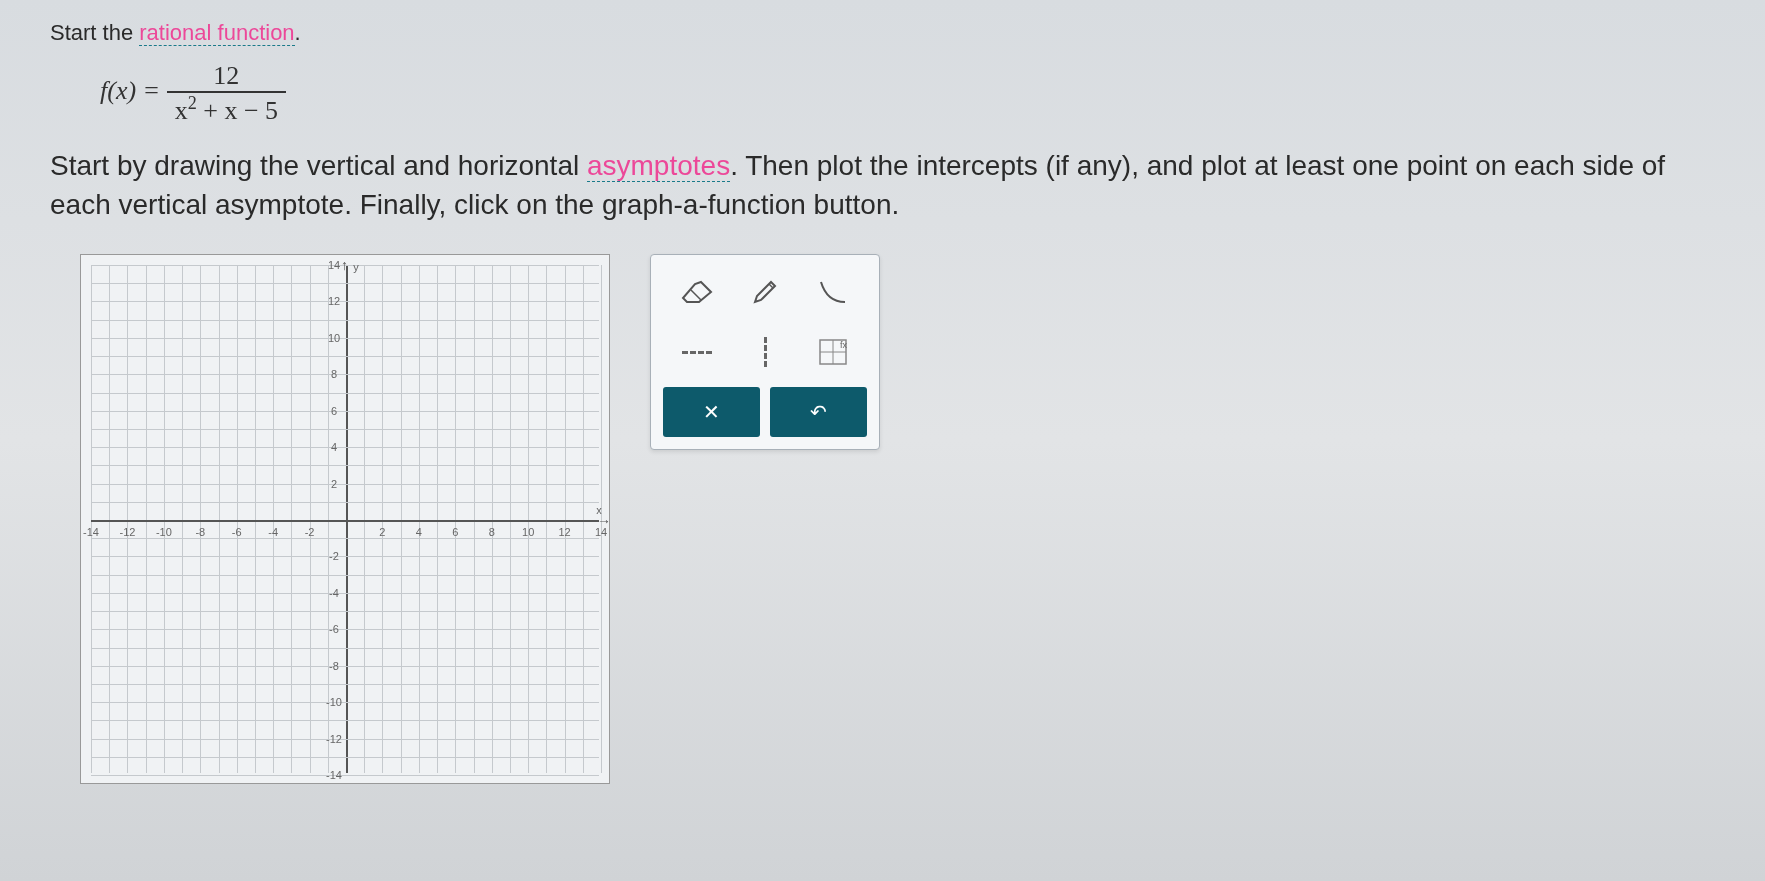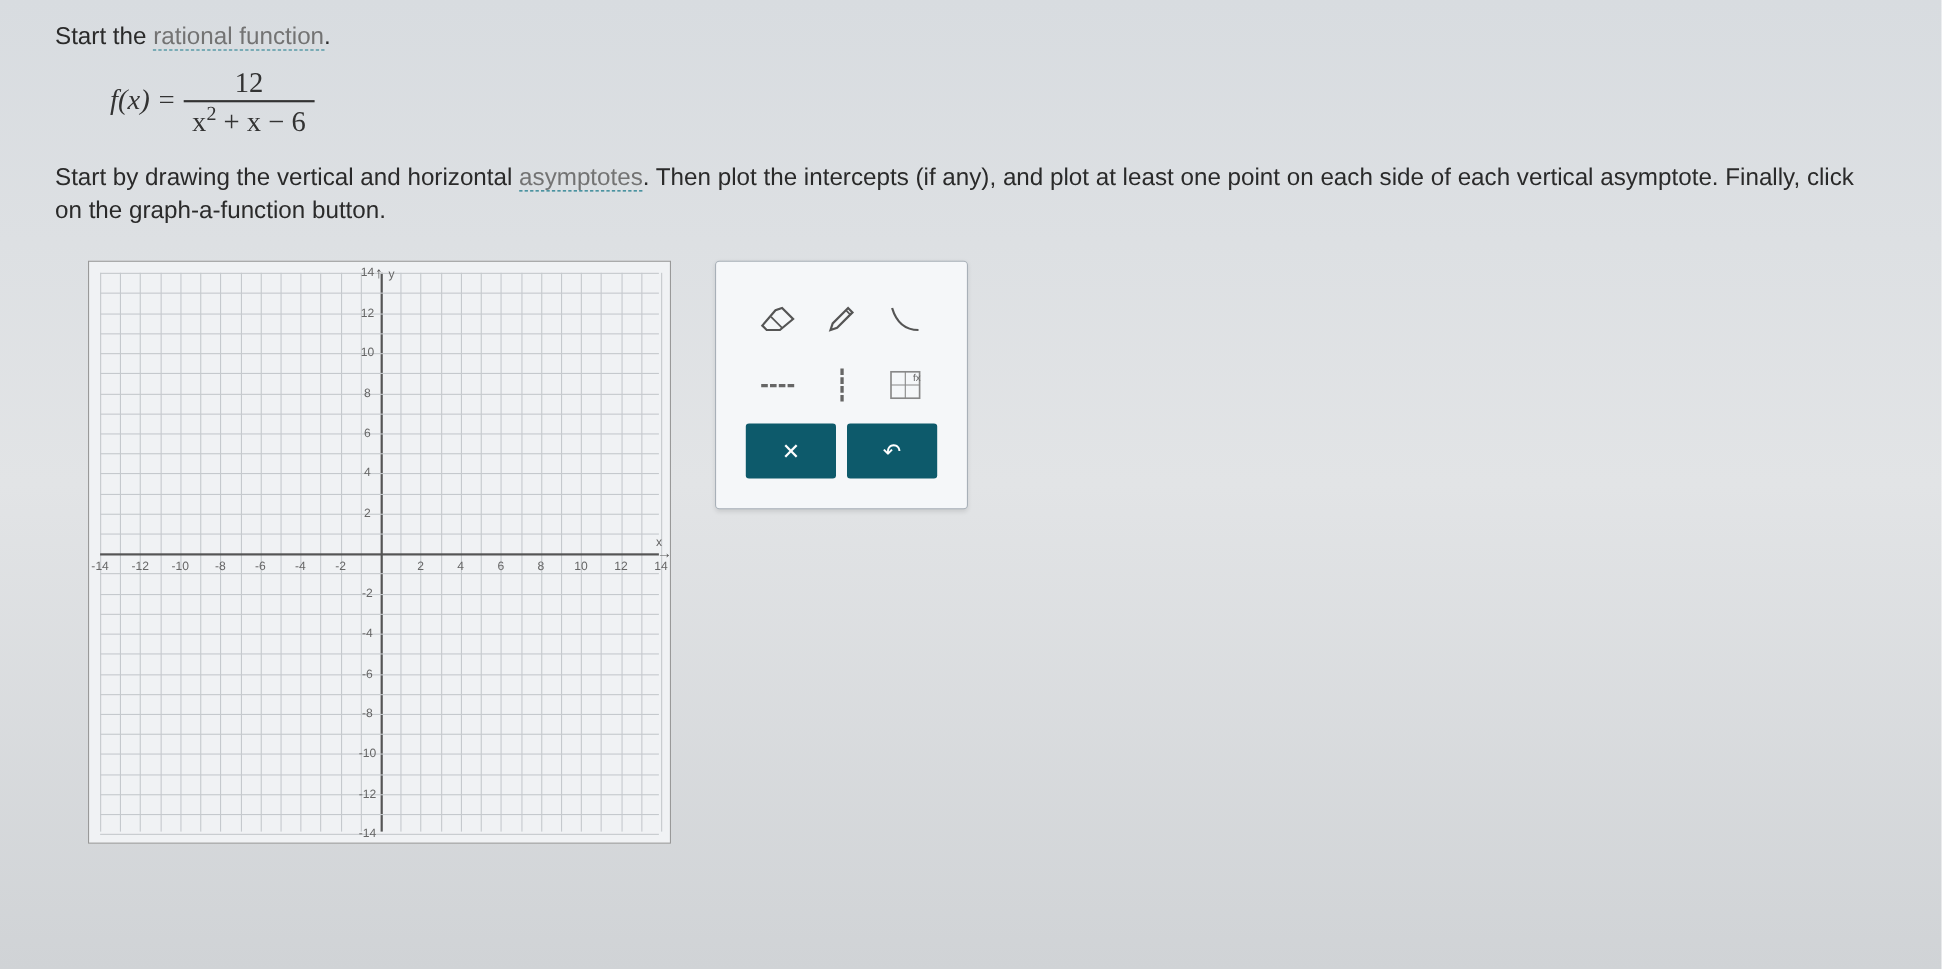--- a/index.html
+++ b/index.html
@@ -11,21 +11,21 @@
       padding: 20px 50px;
       color: #333;
       position: relative;
     }
     .question-text {
       font-size: 22px;
       color: #2a2a2a;
       margin-bottom: 15px;
     }
     .link-text {
-      color: #737373;
+      color: #ec4899;
       border-bottom: 1px dashed #1a7a8a;
     }
     .formula {
       font-family: 'Times New Roman', serif;
       font-size: 26px;
       margin: 15px 0 20px 50px;
       font-style: italic;
     }
     .formula .fraction {
       display: inline-block;
@@ -37,21 +37,21 @@
       display: block;
       border-bottom: 2px solid #333;
       padding: 0 8px;
     }
     .formula .fraction .den {
       display: block;
       padding: 0 8px;
     }
     .formula sup { font-size: 0.7em; font-style: normal; }
     .instructions {
-      font-size: 22px;
+      font-size: 28px;
       color: #2a2a2a;
       line-height: 1.4;
       margin-bottom: 30px;
     }
     .content-row {
       display: flex;
       gap: 40px;
       align-items: flex-start;
       margin-top: 10px;
     }
@@ -84,21 +84,21 @@
     .axis-arrow {
       position: absolute;
       font-size: 14px;
       color: #555;
     }
     .toolbox {
       width: 230px;
       background: #f5f7f9;
       border: 1px solid #a8b0b8;
       border-radius: 4px;
-      padding: 27px;
+      padding: 12px;
       box-shadow: 0 2px 4px rgba(0,0,0,0.1);
     }
     .tool-row {
       display: flex;
       justify-content: space-around;
       margin-bottom: 10px;
     }
     .tool-btn {
       width: 60px;
       height: 50px;
@@ -139,21 +139,21 @@
 
 <div class="question-text">
   <span>Start the </span><span class="link-text">rational function</span><span>.</span>
 </div>
 
 <div class="formula">
   <span>f(x) =</span>
   <span class="fraction">
     <span class="num">12</span>
     <span class="den">
-      <span>x</span><sup>2</sup><span> + x − 6</span>
+      <span>x</span><sup>2</sup><span> + x − 5</span>
     </span>
   </span>
 </div>
 
 <div class="instructions">
   <span>Start by drawing the vertical and horizontal </span><span class="link-text">asymptotes</span><span>. Then plot the intercepts (if any), and plot at least one point on each side of each vertical asymptote. Finally, click on the graph-a-function button.</span>
 </div>
 
 <div class="content-row">
   <div class="graph-container">

